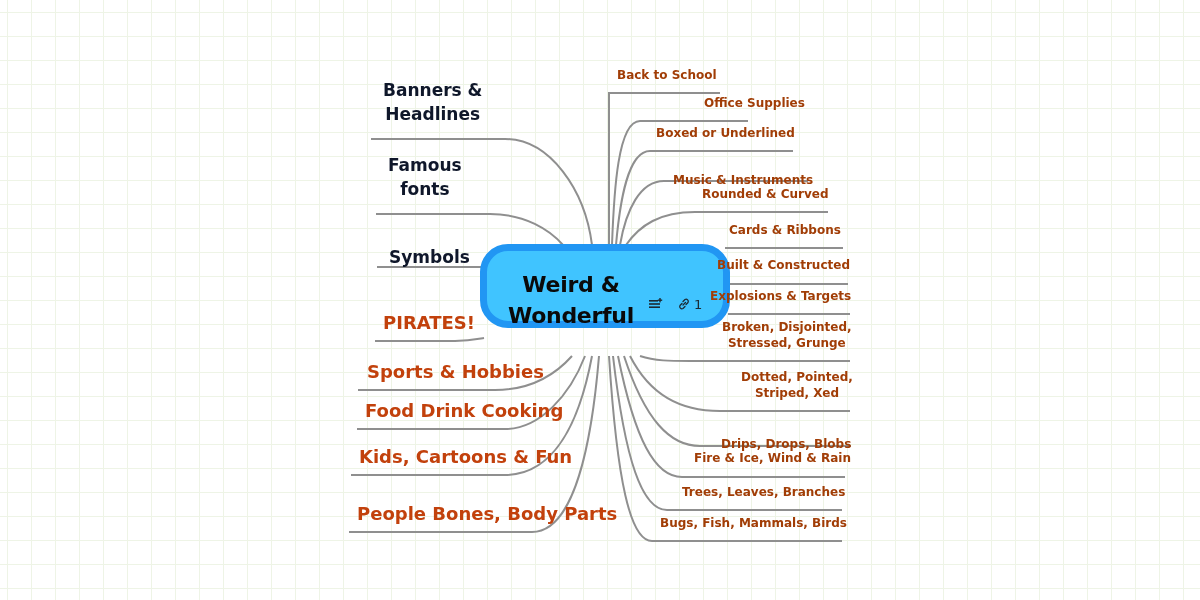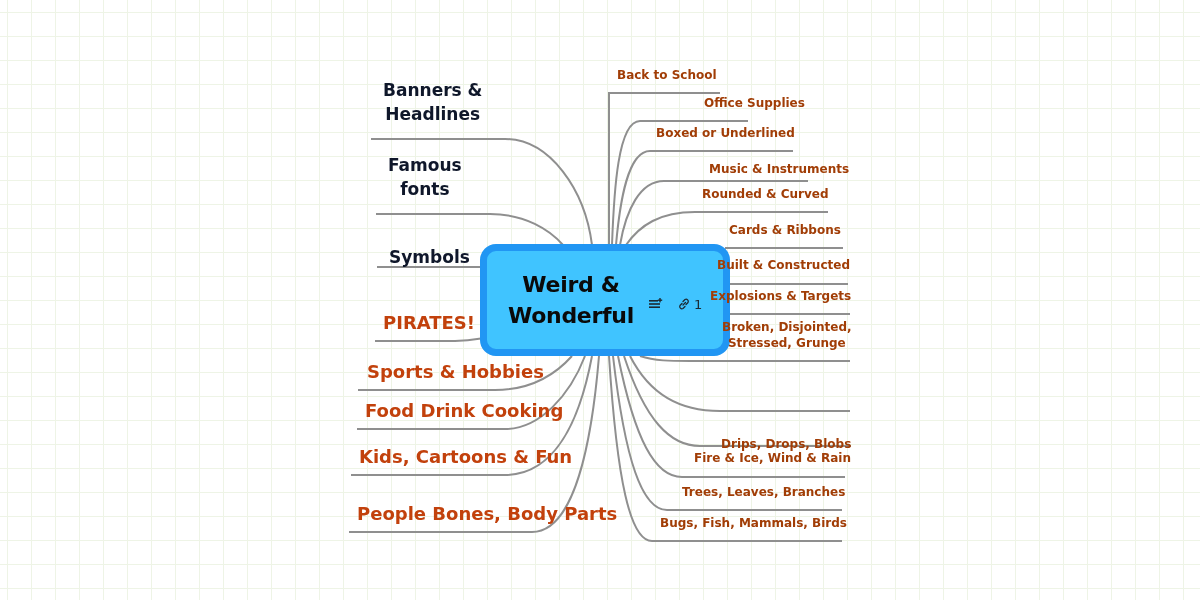--- a/index.html
+++ b/index.html
@@ -11,22 +11,22 @@
       linear-gradient(to bottom, #eef4e6 1.5px, transparent 1.5px);
     background-size: 24px 24px;
     background-position: 7px 12px;
     font-family: "DejaVu Sans", "Liberation Sans", sans-serif;
   }
   #canvas { position: absolute; left: 0; top: 0; width: 1200px; height: 600px; }
   svg.links { position: absolute; left: 0; top: 0; width: 1200px; height: 600px; }
   svg.links path { fill: none; stroke: #8f8f8f; stroke-width: 2; }
 
   .central {
-    position: absolute; left: 480px; top: 244px; width: 250px; height: 112px;
-    box-sizing: border-box; border: 7px solid #2196F3; border-radius: 16px;
+    position: absolute; left: 480px; top: 244px; width: 250px; height: 84px;
+    box-sizing: border-box; border: 7px solid #2196F3; border-radius: 28px;
     background: #40C4FF;
   }
   .central-title {
     position: absolute; left: 14px; top: 18px; width: 140px;
     font-family: "DejaVu Sans", sans-serif; font-weight: bold;
     font-size: 22px; line-height: 31px; color: #0a0a0a; text-align: center;
     letter-spacing: -0.3px;
   }
   .central-icons {
     position: absolute; left: 162px; top: 44px; height: 18px;
@@ -84,21 +84,21 @@
   <div class="topic blue" style="left:389px; top:229px;margin-top:16px;">Symbols</div>
   <div class="topic green" style="left:383px; top:315px;">PIRATES!</div>
   <div class="topic green" style="left:367px; top:364px;">Sports &amp; Hobbies</div>
   <div class="topic green" style="left:365px; top:403px;">Food Drink Cooking</div>
   <div class="topic green" style="left:359px; top:449px;">Kids, Cartoons &amp; Fun</div>
   <div class="topic green" style="left:357px; top:506px;">People Bones, Body Parts</div>
 
   <div class="topic brown" style="left:617px; top:67px;">Back to School</div>
   <div class="topic brown" style="left:668px; top:95px;margin-left:36px;">Office Supplies</div>
   <div class="topic brown" style="left:656px; top:125px;">Boxed or Underlined</div>
-  <div class="topic brown" style="left:673px; top:161px;margin-left:36px;">Music &amp; Instruments</div>
+  <div class="topic brown" style="left:673px; top:172px;">Music &amp; Instruments</div>
   <div class="topic brown" style="left:702px; top:186px;">Rounded &amp; Curved</div>
   <div class="topic brown" style="left:729px; top:222px;">Cards &amp; Ribbons</div>
 
   <div class="central">
     <div class="central-title">
       <div>Weird &amp;</div>
       <div>Wonderful</div>
     </div>
     <div class="central-icons">
       <span class="icon-notes">
@@ -120,18 +120,22 @@
       </span>
     </div>
   </div>
 
   <div class="topic brown" style="left:717px; top:257px;">Built &amp; Constructed</div>
   <div class="topic brown" style="left:710px; top:288px;">Explosions &amp; Targets</div>
   <div class="topic brown two" style="left:722px; top:319px;">
     <div>Broken, Disjointed,</div>
     <div>Stressed, Grunge</div>
   </div>
+  <div class="topic brown two" style="left:741px; top:369px;">
+    <div>Dotted, Pointed,</div>
+    <div>Striped, Xed</div>
+  </div>
   <div class="topic brown" style="left:721px; top:436px;">Drips, Drops, Blobs</div>
   <div class="topic brown" style="left:694px; top:450px;">Fire &amp; Ice, Wind &amp; Rain</div>
   <div class="topic brown" style="left:682px; top:484px;">Trees, Leaves, Branches</div>
   <div class="topic brown" style="left:660px; top:515px;">Bugs, Fish, Mammals, Birds</div>
 
 </div>
 
 </body></html>

